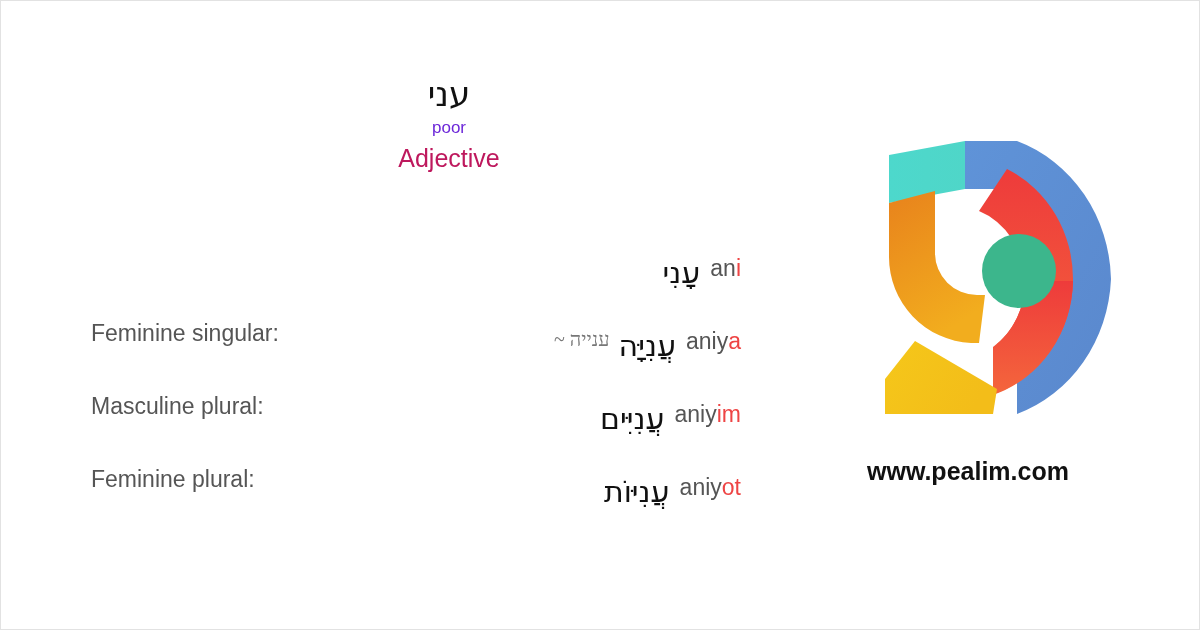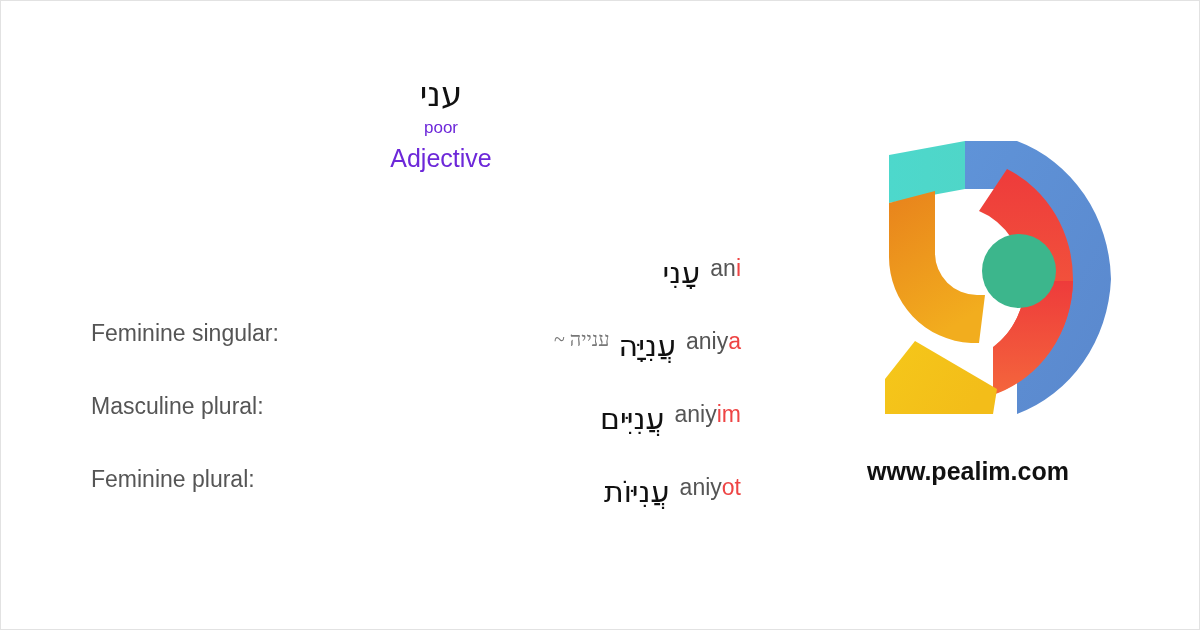--- a/index.html
+++ b/index.html
@@ -20,36 +20,37 @@
     overflow: hidden;
   }
 
   
   .header {
     position: absolute;
     left: 0;
     top: 72px;
     width: 880px;
     text-align: center;
+    padding-left: 8px;
   }
   .header .hebrew-word {
     font-size: 34px;
     color: #111111;
     line-height: 1.25;
     direction: rtl;
     font-family: "DejaVu Sans", "Liberation Sans", sans-serif;
   }
   .header .meaning {
     font-size: 17px;
     color: #6d28d9;
     line-height: 1.45;
   }
   .header .partofspeech {
     font-size: 25px;
-    color: #6d28d9;
+    color: #be185d;
     line-height: 1.45;
   }
 
   
   .forms {
     position: absolute;
     left: 90px;
     top: 238px;
     width: 650px;
   }

